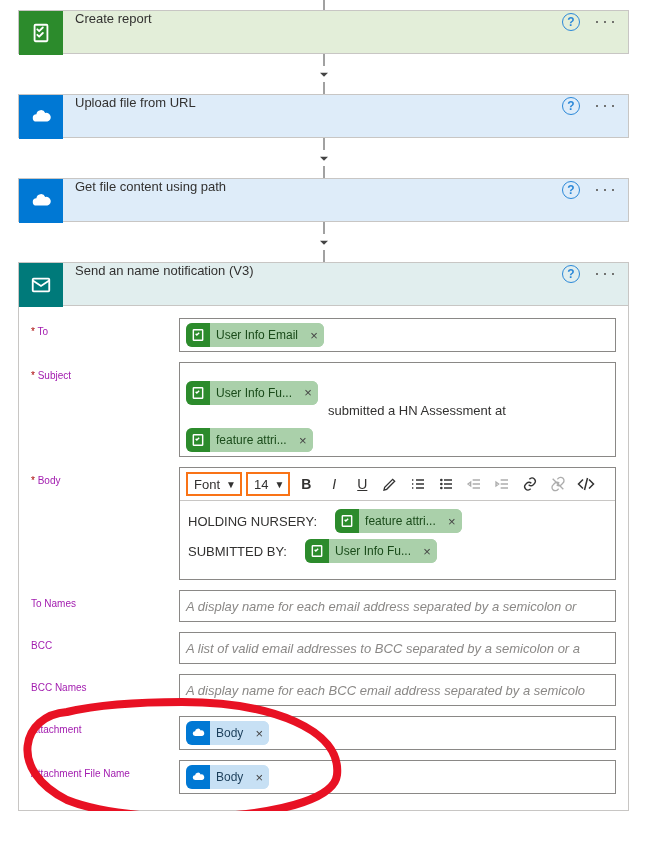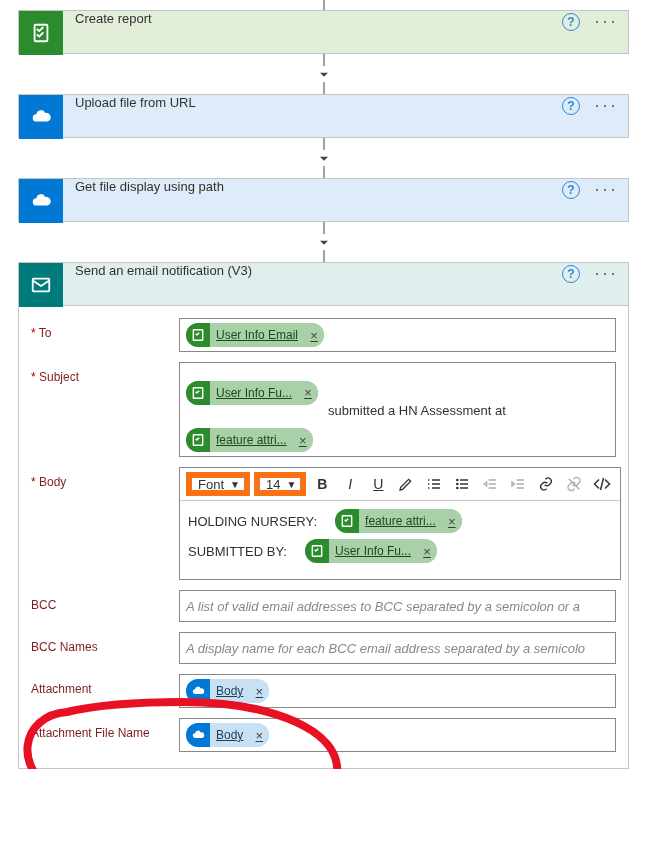--- a/index.html
+++ b/index.html
@@ -54,43 +54,42 @@
   .panel {
     border: 1px solid #c8c6c4; border-top: none;
     padding: 12px 12px 6px 12px;
   }
   .row {
     display: flex; align-items: flex-start;
     margin-bottom: 10px;
   }
   .row .lbl {
     width: 148px; flex: none; padding-top: 8px;
-    font-size: 12px; color: #7f1d1d;
+    font-size: 10px; color: #a21caf;
   }
   .row .lbl.req::before {
     content: "* ";
     color: #a80000;
   }
   .row .ctrl {
     flex: 1;
   }
   .box {
     border: 1px solid #8a8886;
     min-height: 32px; padding: 4px 6px;
     background: #fff;
     display:flex; flex-wrap:wrap; align-items:center; gap:4px;
   }
   .box.placeholder { color: #8a8886; font-style: italic; }
   .token {
     display: inline-flex; align-items: center;
-    height: 24px; border-radius: 12px;
+    height: 24px; border-radius: 6px;
     font-size: 12px; color: #fff;
     overflow:hidden;
     max-width: 100%;
-    text-decoration: underline;
   }
   .token .tic {
     width: 24px; height: 24px; display:flex; align-items:center; justify-content:center;
     flex:none;
   }
   .token .ttxt { padding: 0 6px; white-space:nowrap; overflow:hidden; text-overflow:ellipsis;}
   .token .tx {
     width: 20px; height: 24px; display:flex; align-items:center; justify-content:center;
     color: #444; font-size: 13px; cursor:pointer; flex:none;
   }
@@ -103,21 +102,21 @@
   .subject-extra { margin-left:6px;margin-top:36px; }
   
   .richbox { border:1px solid #8a8886; }
   .toolbar {
     display:flex; align-items:center; gap:4px;
     border-bottom:1px solid #c8c6c4;
     padding:4px 6px;
     font-size:14px;
   }
   .toolbar .sel {
-    border:6px solid #f97316; height:24px; padding:0 4px 0 6px;
+    border:2px solid #f97316; height:24px; padding:0 4px 0 6px;
     display:flex; align-items:center; gap:4px; font-size:13px;
     background:#fff;
   }
   .toolbar .sel .caret { font-size:10px; margin-left:2px; }
   .tbtn {
     width:24px; height:24px; display:flex; align-items:center; justify-content:center;
     cursor:pointer; border-radius:2px;
   }
   .tbtn svg { display:block; }
   .richcontent { padding:8px 8px 10px; font-size:13px; }
@@ -174,41 +173,41 @@
         <path d="M12 16l-6-6h12z"></path>
       </svg>
   </div>
 
   <div class="card bg-blue-head">
     <div class="card-icon ic-onedrv">
       <svg width="22" height="22" viewBox="0 0 24 24" fill="#fff">
           <path d="M19 17H7a4 4 0 010-8 5 5 0 019.6-1.4A4 4 0 0119 17z"></path>
         </svg>
     </div>
-    <div class="card-title">Get file display using path</div>
+    <div class="card-title">Get file content using path</div>
     <div class="card-right">
       <div class="help">?</div>
       <div class="more">···</div>
     </div>
   </div>
 
   <div class="connector">
     <svg width="16" height="16" viewBox="0 0 24 24" fill="#444">
         <path d="M12 16l-6-6h12z"></path>
       </svg>
   </div>
 
   <div class="card bg-teal-head">
     <div class="card-icon ic-mail">
       <svg width="22" height="22" viewBox="0 0 24 24" fill="none" stroke="#fff" stroke-width="2">
         <rect x="3" y="5" width="18" height="14" rx="1"></rect>
           <path d="M3 7l9 6 9-6"></path>
       </svg>
     </div>
-    <div class="card-title">Send an email notification (V3)</div>
+    <div class="card-title">Send an name notification (V3)</div>
     <div class="card-right">
       <div class="help">?</div>
       <div class="more">···</div>
     </div>
   </div>
 
   <div class="panel">
 
     <div class="row">
       <div class="lbl req">To</div>
@@ -349,20 +348,26 @@
                   </span>
                 <span class="ttxt">User Info Fu...</span>
                 <span class="tx">×</span>
               </span>
             </div>
           </div>
         </div>
       </div>
     </div>
 
+    <div class="row">
+      <div class="lbl">To Names</div>
+      <div class="ctrl">
+          <div class="box placeholder">A display name for each email address separated by a semicolon or</div>
+        </div>
+    </div>
 
 
 
     <div class="row">
       <div class="lbl">BCC</div>
       <div class="ctrl">
           <div class="box placeholder">A list of valid email addresses to BCC separated by a semicolon or a</div>
         </div>
     </div>
 

